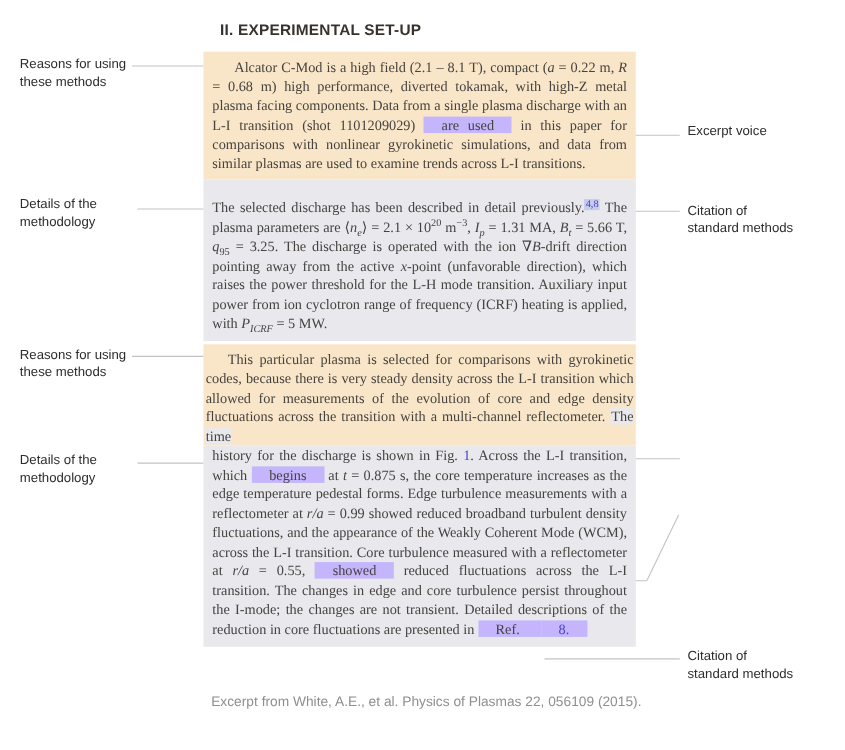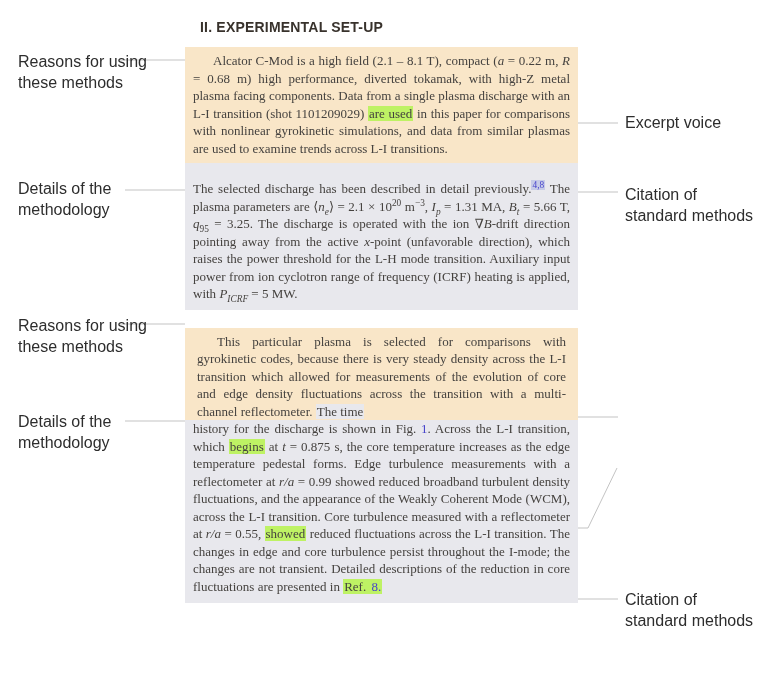--- a/index.html
+++ b/index.html
@@ -19,34 +19,34 @@
   .column{position:absolute;left:185px;top:47px;width:393px;}
   .block{
     font-family:"Liberation Serif","DejaVu Serif",serif;
     font-size:13px;line-height:17.5px;color:#45423f;
     text-align:justify;box-sizing:border-box;
   }
   .block-orange{background:#f9e6c8;}
   .block-gray{background:#e8e8ed;}
   .b1{padding:5px 8px 6px;}
   .b2{padding:17px 8px 7px;}
-  .b3{padding:5px 12px 0;margin-top:18px;}
+  .b3{padding:5px 2px 0;margin-top:3px;}
   .b4{padding:0 8px 8px;}
   .indent{text-indent:20px;}
   
   .i{font-style:italic;}
   .sub{vertical-align:sub;font-size:.72em;line-height:0;}
   .sup{vertical-align:super;font-size:.72em;line-height:0;}
-  .hl{background:#bef264;padding:0 1px;}
+  .hl{background:#c4b5fd;padding:0 16px;}
   .hl2{background:#e8e8ed;padding:0 1px;}
   .cite{color:#4643cb;background:#c6cbe7;padding:0 1px;}
   .link{color:#4643cb;}
   
   .ann{
-    position:absolute;font-size:16px;line-height:1.32;color:#2d2d2d;
+    position:absolute;font-size:12px;line-height:1.32;color:#2d2d2d;
     white-space:pre-line;
   }
   .ann-l1{left:18px;top:51px;}
   .ann-l2{left:18px;top:178px;}
   .ann-l3{left:18px;top:315px;}
   .ann-l4{left:18px;top:411px;}
   .ann-r1{left:625px;top:112px;}
   .ann-r2{left:625px;top:184px;}
   .ann-r3{left:625px;top:409px;}
   .ann-r4{left:625px;top:589px;}
@@ -91,14 +91,18 @@
 these methods</div>
   <div class="ann ann-l4">Details of the
 methodology</div>
 
   <div class="ann ann-r1">Excerpt voice</div>
   <div class="ann ann-r2">Citation of
 standard methods</div>
   <div class="ann ann-r4">Citation of
 standard methods</div>
 
+  <div class="credit">
+    <div>Excerpt from White, A.E., et al. Physics of Plasmas 22, 056109 (2015).</div>
+    <div>Annotations by the NSE Communication Lab</div>
+  </div>
 
 </div>
 
 </body></html>

